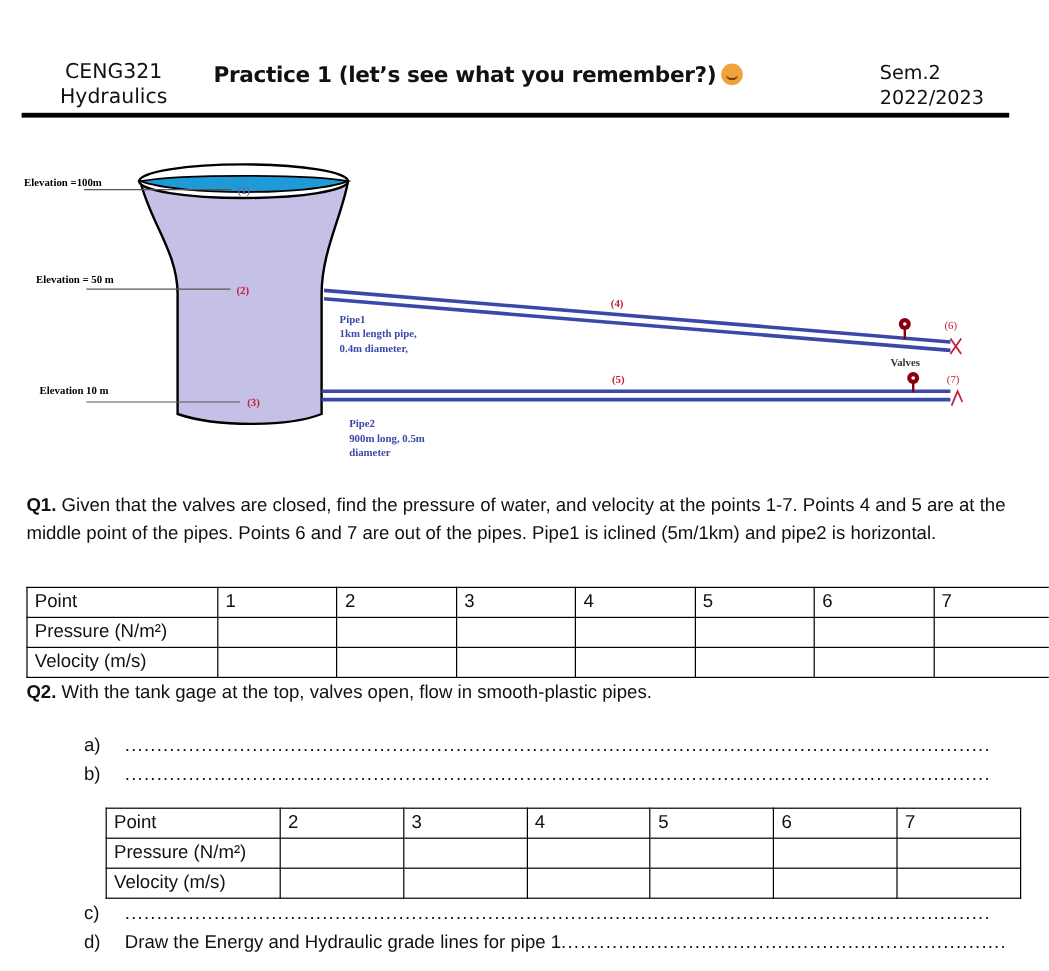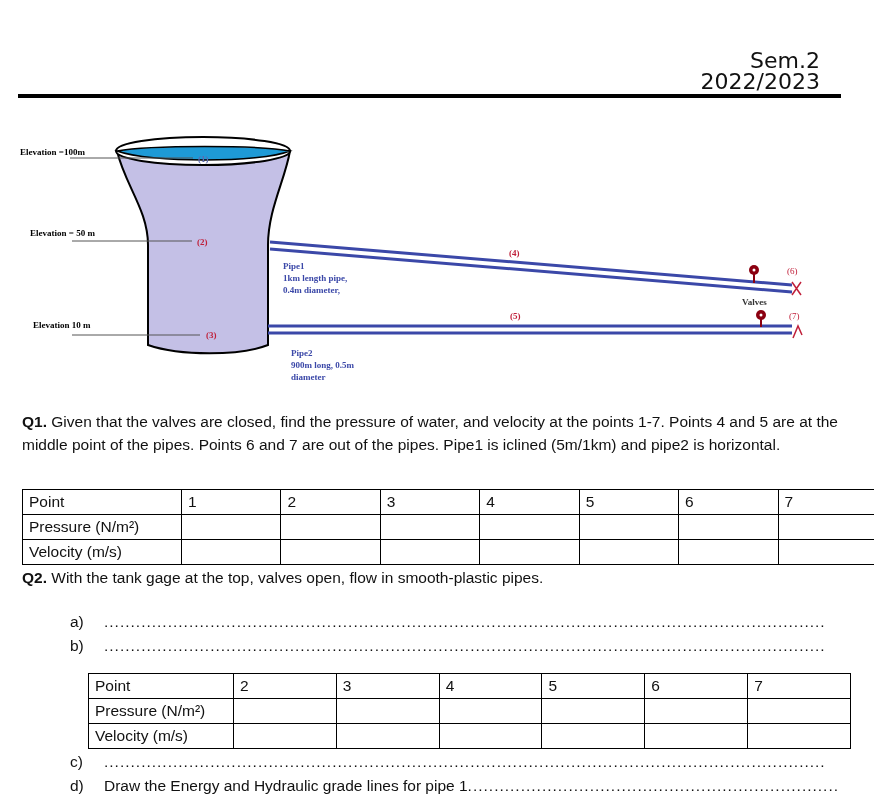--- a/index.html
+++ b/index.html
@@ -2,36 +2,43 @@
 <html><head>
 <meta charset="utf-8">
 <style>
   html, body { margin: 0; padding: 0; background: #ffffff; }
   body { width: 874px; height: 809px; position: relative; overflow: hidden; font-family: "Liberation Sans", sans-serif; color: #111; }
   .header { position: absolute; left: 18px; top: 48px; width: 822px; height: 46px; }
   .course { position: absolute; left: 32px; top: 2px; font-size: 17px; line-height: 21px; text-align: center; font-family: "DejaVu Sans", sans-serif; }
   .title { position: absolute; left: 160px; top: 4px; font-size: 18px; font-weight: bold; font-family: "DejaVu Sans", sans-serif; letter-spacing: -0.3px; }
   .smile { display: inline-block; width: 18px; height: 18px; border-radius: 50%; background: #f0a33a; vertical-align: -3px; margin-left: 4px; position: relative; }
   .smile:after { content: ""; position: absolute; left: 4px; top: 7px; width: 10px; height: 5px; border-bottom: 2px solid #7a3b10; border-radius: 0 0 6px 6px; }
-  .sem { position: absolute; right: 20px; top: 2px; font-size: 22px; line-height: 21px; text-align: right; font-family: "DejaVu Sans", sans-serif; margin-left: 22px; }
+  .sem { position: absolute; right: 20px; top: 2px; font-size: 16px; line-height: 21px; text-align: left; font-family: "DejaVu Sans", sans-serif; margin-left: 22px; }
   .rule { position: absolute; left: 18px; top: 94px; width: 823px; height: 4px; background: #000; }
   .diagram { position: absolute; left: 0; top: 130px; width: 874px; height: 260px; }
   .q { position: absolute; left: 22px; font-size: 15.5px; line-height: 23px; font-family: "Liberation Sans", sans-serif; }
   .q b { font-weight: bold; }
   table.pts { position: absolute; border-collapse: collapse; font-size: 15.5px; }
   table.pts td { border: 1px solid #000; padding: 0 6px; height: 24px; line-height: 22px; vertical-align: middle; }
   .list { position: absolute; font-size: 15.5px; line-height: 24px; }
   .list .item { display: flex; white-space: nowrap; }
   .list .lbl { width: 34px; }
   .dots { flex: 1; overflow: hidden; letter-spacing: 1px; }
 </style>
 </head>
 <body>
 
 <div class="header">
+  <div class="course">
+    <div>CENG321</div>
+    <div>Hydraulics</div>
+  </div>
+  <div class="title">
+    <span>Practice 1 (let’s see what you remember?)</span><span class="smile"></span>
+  </div>
   <div class="sem">
     <div>Sem.2</div>
     <div>2022/2023</div>
   </div>
 </div>
 <div class="rule"></div>
 
 <svg class="diagram" width="874" height="260" viewBox="0 130 874 260" font-family="Liberation Serif, serif">
 
   <path d="M117,151 C125,185 148,210 148,245 L148,345 C180,356 240,356 268,345 L268,245 C268,210 285,180 290,151 Z" fill="#c4c0e6" stroke="#000" stroke-width="2"></path>

